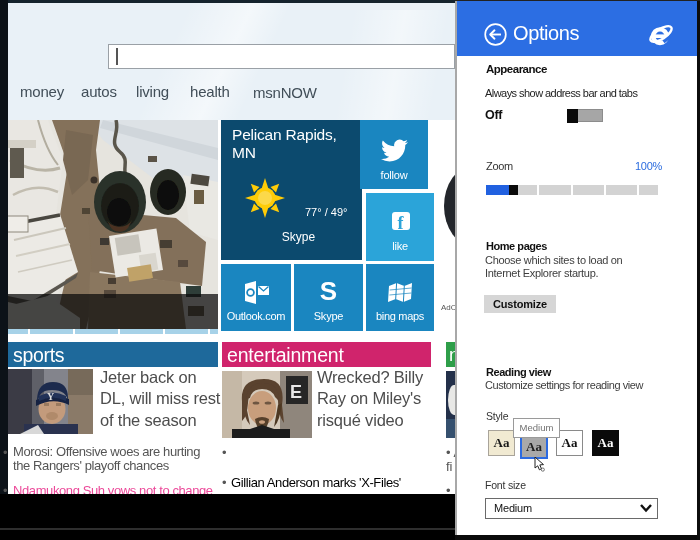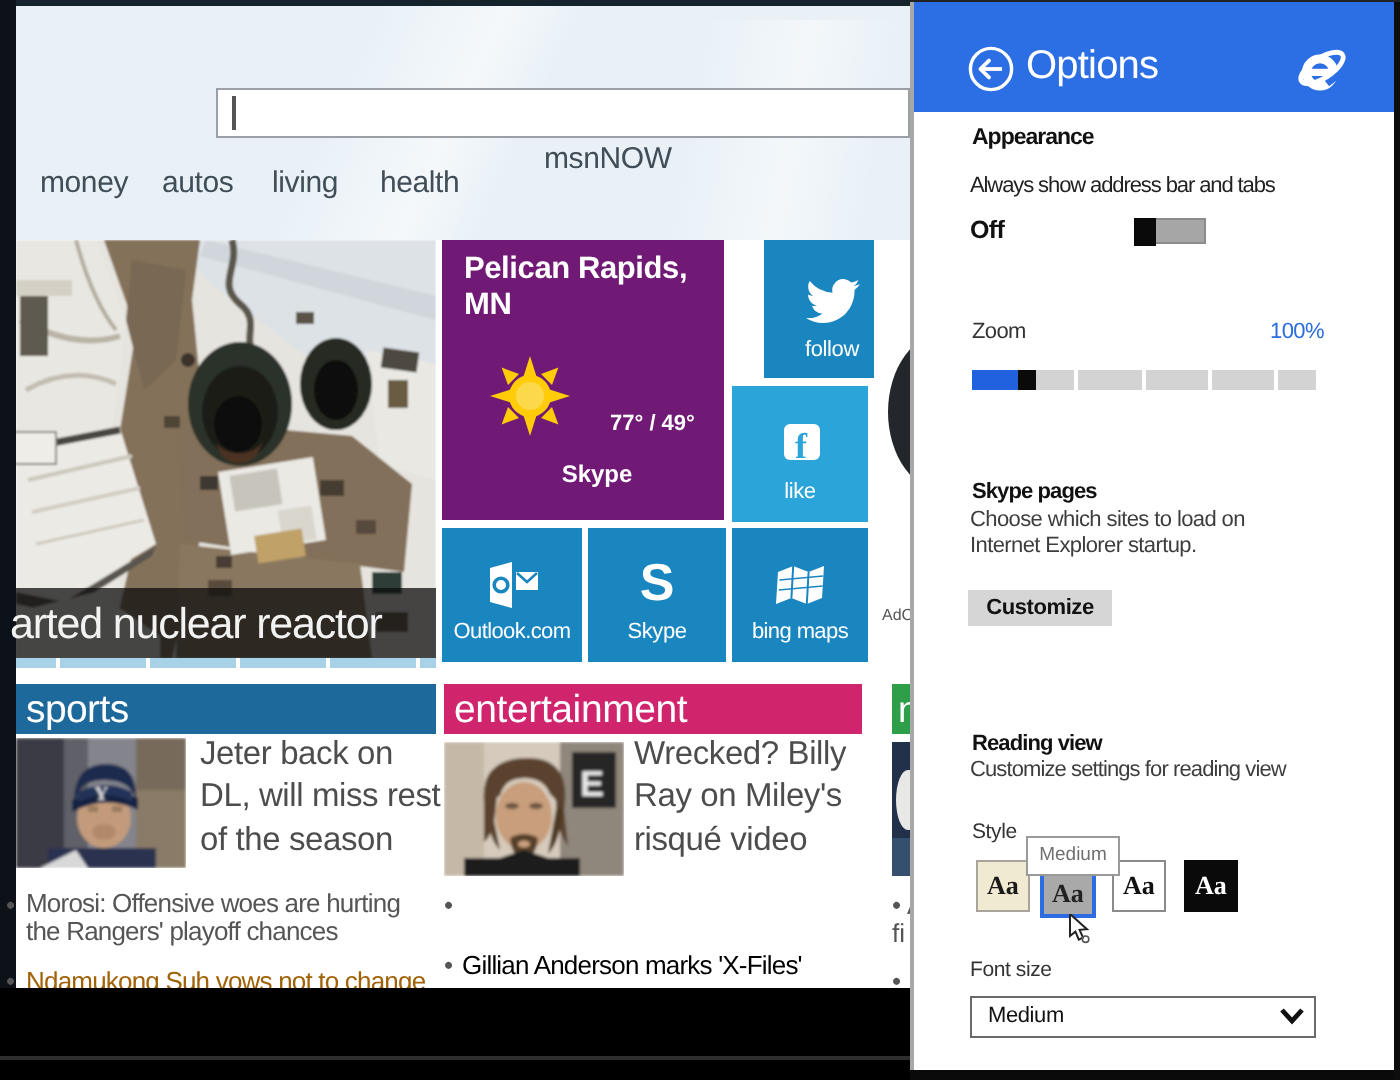--- a/index.html
+++ b/index.html
@@ -20,21 +20,21 @@
 
   <div class="abs" style="left:0;top:0;width:8px;height:540px;background:#0c1218;"></div>
 
   <div class="abs" style="left:108px;top:44px;width:347px;height:25px;background:#fff;border:1px solid #9aa0a6;"></div>
   <div class="abs" style="left:116px;top:48px;width:2px;height:17px;background:#555;"></div>
 
   <div class="abs" style="left:20px;top:82.5px;font-size:15px;color:#414e58;letter-spacing:-0.2px;">money</div>
   <div class="abs" style="left:81px;top:82.5px;font-size:15px;color:#414e58;letter-spacing:-0.2px;">autos</div>
   <div class="abs" style="left:136px;top:82.5px;font-size:15px;color:#414e58;letter-spacing:-0.2px;">living</div>
   <div class="abs" style="left:190px;top:82.5px;font-size:15px;color:#414e58;letter-spacing:-0.2px;">health</div>
-  <div class="abs" style="left:253px;top:71px;font-size:15px;color:#414e58;letter-spacing:-0.2px;margin-left:19px;">msnNOW</div>
+  <div class="abs" style="left:253px;top:84px;font-size:15px;color:#414e58;letter-spacing:-0.2px;">msnNOW</div>
 
   <div class="abs" style="left:8px;top:120px;width:210px;height:209px;overflow:hidden;">
     <svg width="210" height="209" xmlns="http://www.w3.org/2000/svg">
       <defs>
           <filter id="ph" x="-5%" y="-5%" width="110%" height="110%">
             <feGaussianBlur stdDeviation="0.6"></feGaussianBlur>
           </filter>
         </defs>
       <g filter="url(#ph)">
       <rect width="210" height="209" fill="#e6e4de"></rect>
@@ -96,50 +96,49 @@
       <circle cx="86" cy="60" r="3.5" fill="#3a332b"></circle>
       <rect x="74" y="88" width="8" height="6" fill="#504436"></rect>
       <rect x="140" y="36" width="9" height="6" fill="#5a5246"></rect>
       <rect x="180" y="186" width="16" height="10" fill="#6b5e4c"></rect>
       <rect x="96" y="170" width="12" height="8" fill="#584c3e"></rect>
       </g>
     </svg>
   </div>
 
   <div class="abs" style="left:8px;top:294px;width:210px;height:35px;background:rgba(12,12,12,.74);"></div>
-  <div class="abs" style="left:5px;top:300px;font-size:21.5px;letter-spacing:-0.6px;color:#f2f2f2;">arted nuclear reactor</div>
 
   <div class="abs" style="left:8px;top:329px;width:210px;height:5px;background:#a7d2e8;"></div>
   <div class="abs" style="left:28px;top:329px;width:2px;height:5px;background:#fff;"></div>
   <div class="abs" style="left:73px;top:329px;width:2px;height:5px;background:#fff;"></div>
   <div class="abs" style="left:118px;top:329px;width:2px;height:5px;background:#fff;"></div>
   <div class="abs" style="left:163px;top:329px;width:2px;height:5px;background:#fff;"></div>
   <div class="abs" style="left:208px;top:329px;width:2px;height:5px;background:#fff;"></div>
 
-  <div class="abs" style="left:221px;top:120px;width:141px;height:140px;background:#701a75;color:#fff;font-weight:bold;">
+  <div class="abs" style="left:221px;top:120px;width:141px;height:140px;background:#0c4a6e;color:#fff;">
     <div class="abs" style="left:11px;top:6px;font-size:15.5px;line-height:17.5px;letter-spacing:-0.2px;">Pelican Rapids,<br>MN</div>
     <svg class="abs" style="left:24px;top:58px;" width="40" height="40" xmlns="http://www.w3.org/2000/svg">
       <g fill="#ffcc07">
         <polygon points="20,0 23.5,11 16.5,11"></polygon>
         <polygon points="20,40 23.5,29 16.5,29"></polygon>
         <polygon points="0,20 11,16.5 11,23.5"></polygon>
         <polygon points="40,20 29,16.5 29,23.5"></polygon>
         <polygon points="5.8,5.8 14.5,9 9,14.5"></polygon>
         <polygon points="34.2,5.8 25.5,9 31,14.5"></polygon>
         <polygon points="5.8,34.2 9,25.5 14.5,31"></polygon>
         <polygon points="34.2,34.2 25.5,31 31,25.5"></polygon>
         <circle cx="20" cy="20" r="10.5"></circle>
       </g>
       <circle cx="20" cy="20" r="7" fill="#fcd94a"></circle>
     </svg>
     <div class="abs" style="left:84px;top:86px;font-size:11px;">77° / 49°</div>
     <div class="abs" style="left:7px;top:110px;width:141px;text-align:center;font-size:12px;">Skype</div>
   </div>
 
-  <div class="abs" style="left:382px;top:120px;width:68px;height:69px;background:#1a86c0;color:#fff;">
+  <div class="abs" style="left:360px;top:120px;width:68px;height:69px;background:#1a86c0;color:#fff;">
     <svg class="abs" style="left:21px;top:19px;" width="27" height="23" viewBox="0 0 24 20" xmlns="http://www.w3.org/2000/svg">
       <path fill="#fff" d="M23.95 2.57a10 10 0 01-2.82.78A4.96 4.96 0 0023.29.62c-.95.56-2 .96-3.13 1.18A4.92 4.92 0 0011.78 6.3 13.94 13.94 0 011.64 1.16a4.82 4.82 0 00-.67 2.48c0 1.71.87 3.21 2.19 4.1a4.9 4.9 0 01-2.23-.62v.06c0 2.39 1.7 4.38 3.95 4.83a5 5 0 01-2.21.08 4.94 4.94 0 004.6 3.42A9.87 9.87 0 011.17 17.6c-.39 0-.78-.02-1.17-.07a13.99 13.99 0 007.56 2.21c9.05 0 14-7.5 14-13.99v-.63a9.94 9.94 0 002.46-2.55z"></path>
     </svg>
     <div class="abs" style="left:0;top:49px;width:68px;text-align:center;font-size:11px;letter-spacing:-0.2px;">follow</div>
   </div>
 
   <div class="abs" style="left:366px;top:193px;width:68px;height:68px;background:#2ba4d9;color:#fff;">
     <div class="abs" style="left:26px;top:19px;width:18px;height:18px;background:#fff;border-radius:3px;overflow:hidden;">
       <div style="position:absolute;left:5.5px;top:1px;font-size:18px;font-weight:bold;color:#2ba4d9;font-family:'Liberation Serif',serif;">f</div>
     </div>
@@ -202,21 +201,21 @@
       <rect x="48" y="34" width="5" height="3" fill="#9a7a5e"></rect>
       <rect x="16" y="55" width="54" height="10" fill="#2a3350"></rect>
       <polygon points="12,65 30,56 36,65" fill="#d8d8d8"></polygon>
       </g>
     </svg>
   </div>
   <div class="abs" style="left:100px;top:367px;font-size:16.5px;line-height:21.4px;letter-spacing:-0.2px;color:#4d4d4d;">Jeter back on<br>DL, will miss rest<br>of the season</div>
   <div class="abs" style="left:3px;top:445px;font-size:13px;color:#555;">•</div>
   <div class="abs" style="left:13px;top:445px;font-size:13px;line-height:13.9px;letter-spacing:-0.4px;color:#555;">Morosi: Offensive woes are hurting<br>the Rangers' playoff chances</div>
   <div class="abs" style="left:3px;top:483px;font-size:13px;color:#555;">•</div>
-  <div class="abs" style="left:13px;top:483px;font-size:13px;letter-spacing:-0.4px;color:#a16207;">Ndamukong Suh vows not to change</div>
+  <div class="abs" style="left:13px;top:483px;font-size:13px;letter-spacing:-0.4px;color:#ec4899;">Ndamukong Suh vows not to change</div>
 
   <div class="abs" style="left:222px;top:342px;width:209px;height:25px;background:#d0246c;"></div>
   <div class="abs" style="left:227px;top:344px;font-size:19.5px;letter-spacing:-0.2px;color:#fff;">entertainment</div>
   <div class="abs" style="left:222px;top:371px;width:90px;height:67px;overflow:hidden;">
     <svg width="90" height="67" xmlns="http://www.w3.org/2000/svg">
       <defs>
           <filter id="bb" x="-5%" y="-5%" width="110%" height="110%">
             <feGaussianBlur stdDeviation="0.7"></feGaussianBlur>
           </filter>
         </defs>
@@ -291,21 +290,21 @@
   <div class="abs" style="left:180px;top:160px;font-size:11px;letter-spacing:-0.3px;color:#2b6cdf;">100%</div>
 
   <div class="abs" style="left:31px;top:185px;width:172px;height:10px;background:#d3d3d3;"></div>
   <div class="abs" style="left:31px;top:185px;width:23px;height:10px;background:#2161e0;"></div>
   <div class="abs" style="left:54px;top:185px;width:9px;height:10px;background:#0a0a0a;"></div>
   <div class="abs" style="left:82px;top:185px;width:2px;height:10px;background:#fff;"></div>
   <div class="abs" style="left:116px;top:185px;width:2px;height:10px;background:#fff;"></div>
   <div class="abs" style="left:149px;top:185px;width:2px;height:10px;background:#fff;"></div>
   <div class="abs" style="left:182px;top:185px;width:2px;height:10px;background:#fff;"></div>
 
-  <div class="abs" style="left:31px;top:240px;font-size:11px;font-weight:bold;letter-spacing:-0.45px;color:#111;">Skype pages</div>
+  <div class="abs" style="left:31px;top:240px;font-size:11px;font-weight:bold;letter-spacing:-0.45px;color:#111;">Home pages</div>
   <div class="abs" style="left:30px;top:254px;font-size:11px;line-height:13.2px;letter-spacing:-0.3px;color:#3d3d3d;">Choose which sites to load on<br>Internet Explorer startup.</div>
   <div class="abs" style="left:29px;top:295px;width:72px;height:18px;background:#d6d6d6;text-align:center;font-size:11px;font-weight:bold;letter-spacing:-0.2px;color:#111;line-height:18px;">Customize</div>
 
   <div class="abs" style="left:31px;top:366px;font-size:11px;font-weight:bold;letter-spacing:-0.45px;color:#111;">Reading view</div>
   <div class="abs" style="left:30px;top:379px;font-size:11px;letter-spacing:-0.45px;color:#3d3d3d;">Customize settings for reading view</div>
   <div class="abs" style="left:31px;top:410px;font-size:10.5px;letter-spacing:-0.2px;color:#333;">Style</div>
 
   <div class="abs" style="left:33px;top:430px;width:27px;height:26px;background:#f1ead2;border:1px solid #a9a49a;text-align:center;font-family:'Liberation Serif',serif;font-weight:bold;font-size:13px;color:#1a1a1a;line-height:24px;">Aa</div>
   <div class="abs" style="left:65px;top:434px;width:28px;height:25px;background:#a9a9a9;border:2px solid #2c6be2;text-align:center;font-family:'Liberation Serif',serif;font-weight:bold;font-size:13px;color:#222;line-height:21px;">Aa</div>
   <div class="abs" style="left:101px;top:430px;width:27px;height:26px;background:#fff;border:1px solid #8a8a8a;text-align:center;font-family:'Liberation Serif',serif;font-weight:bold;font-size:13px;color:#111;line-height:24px;">Aa</div>

